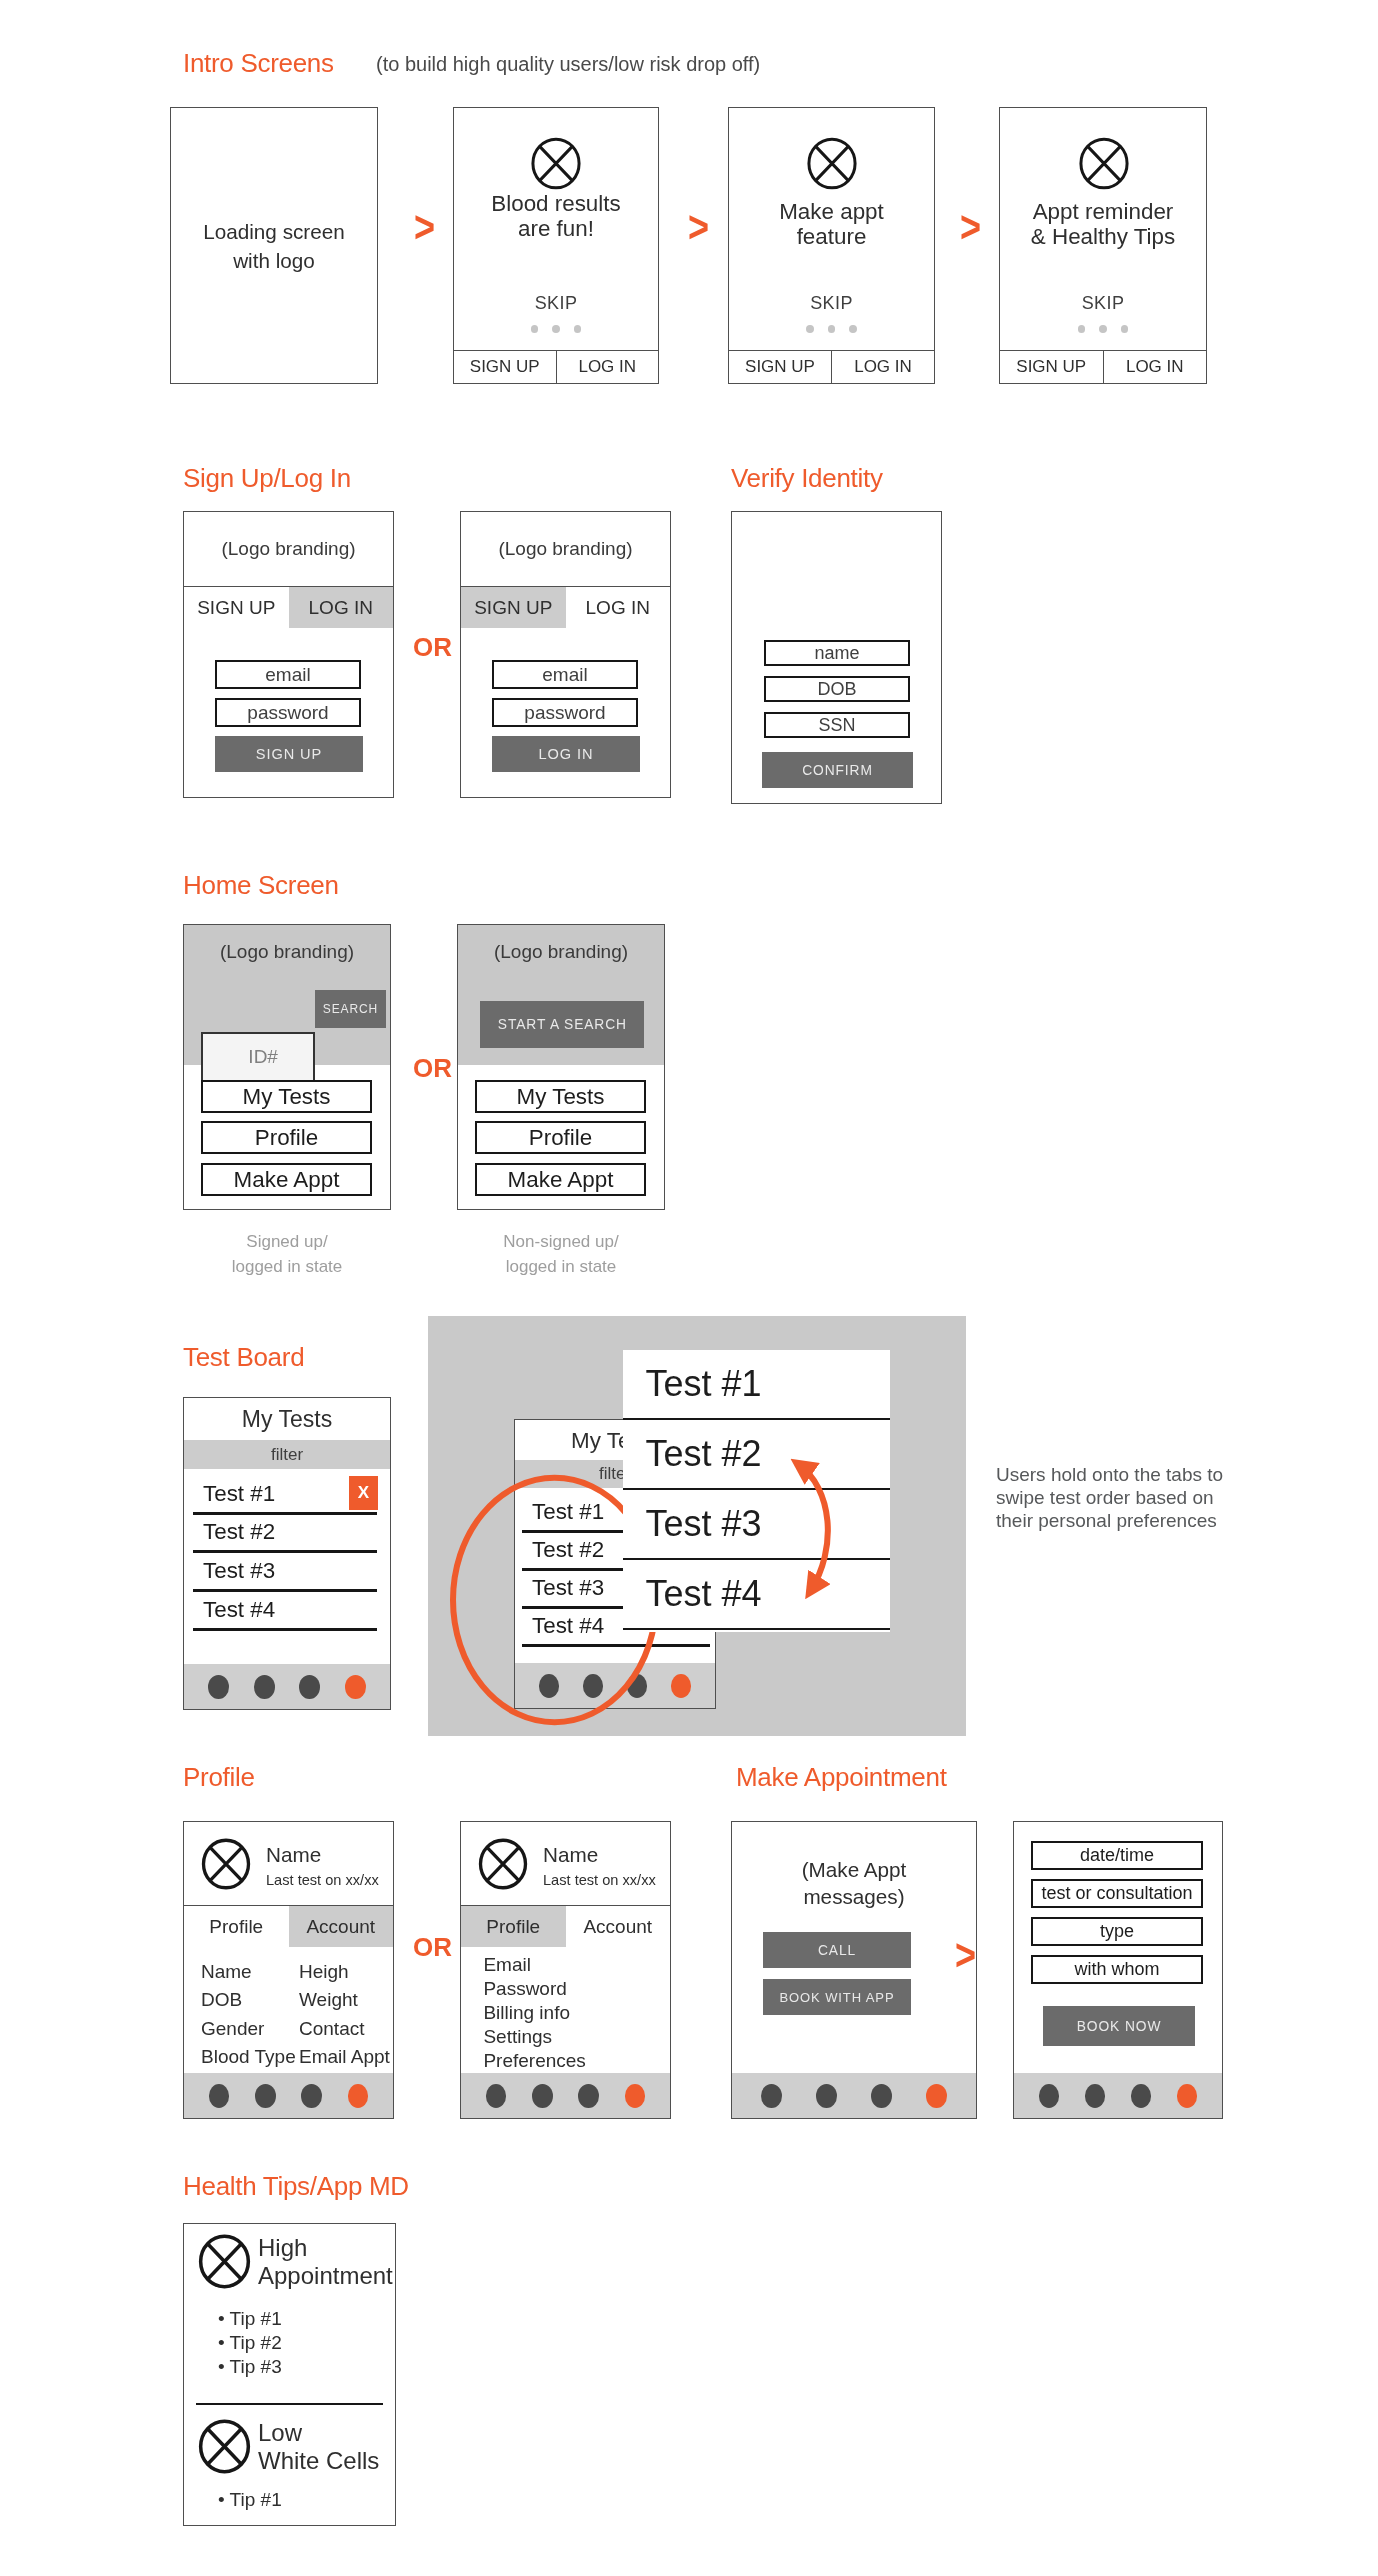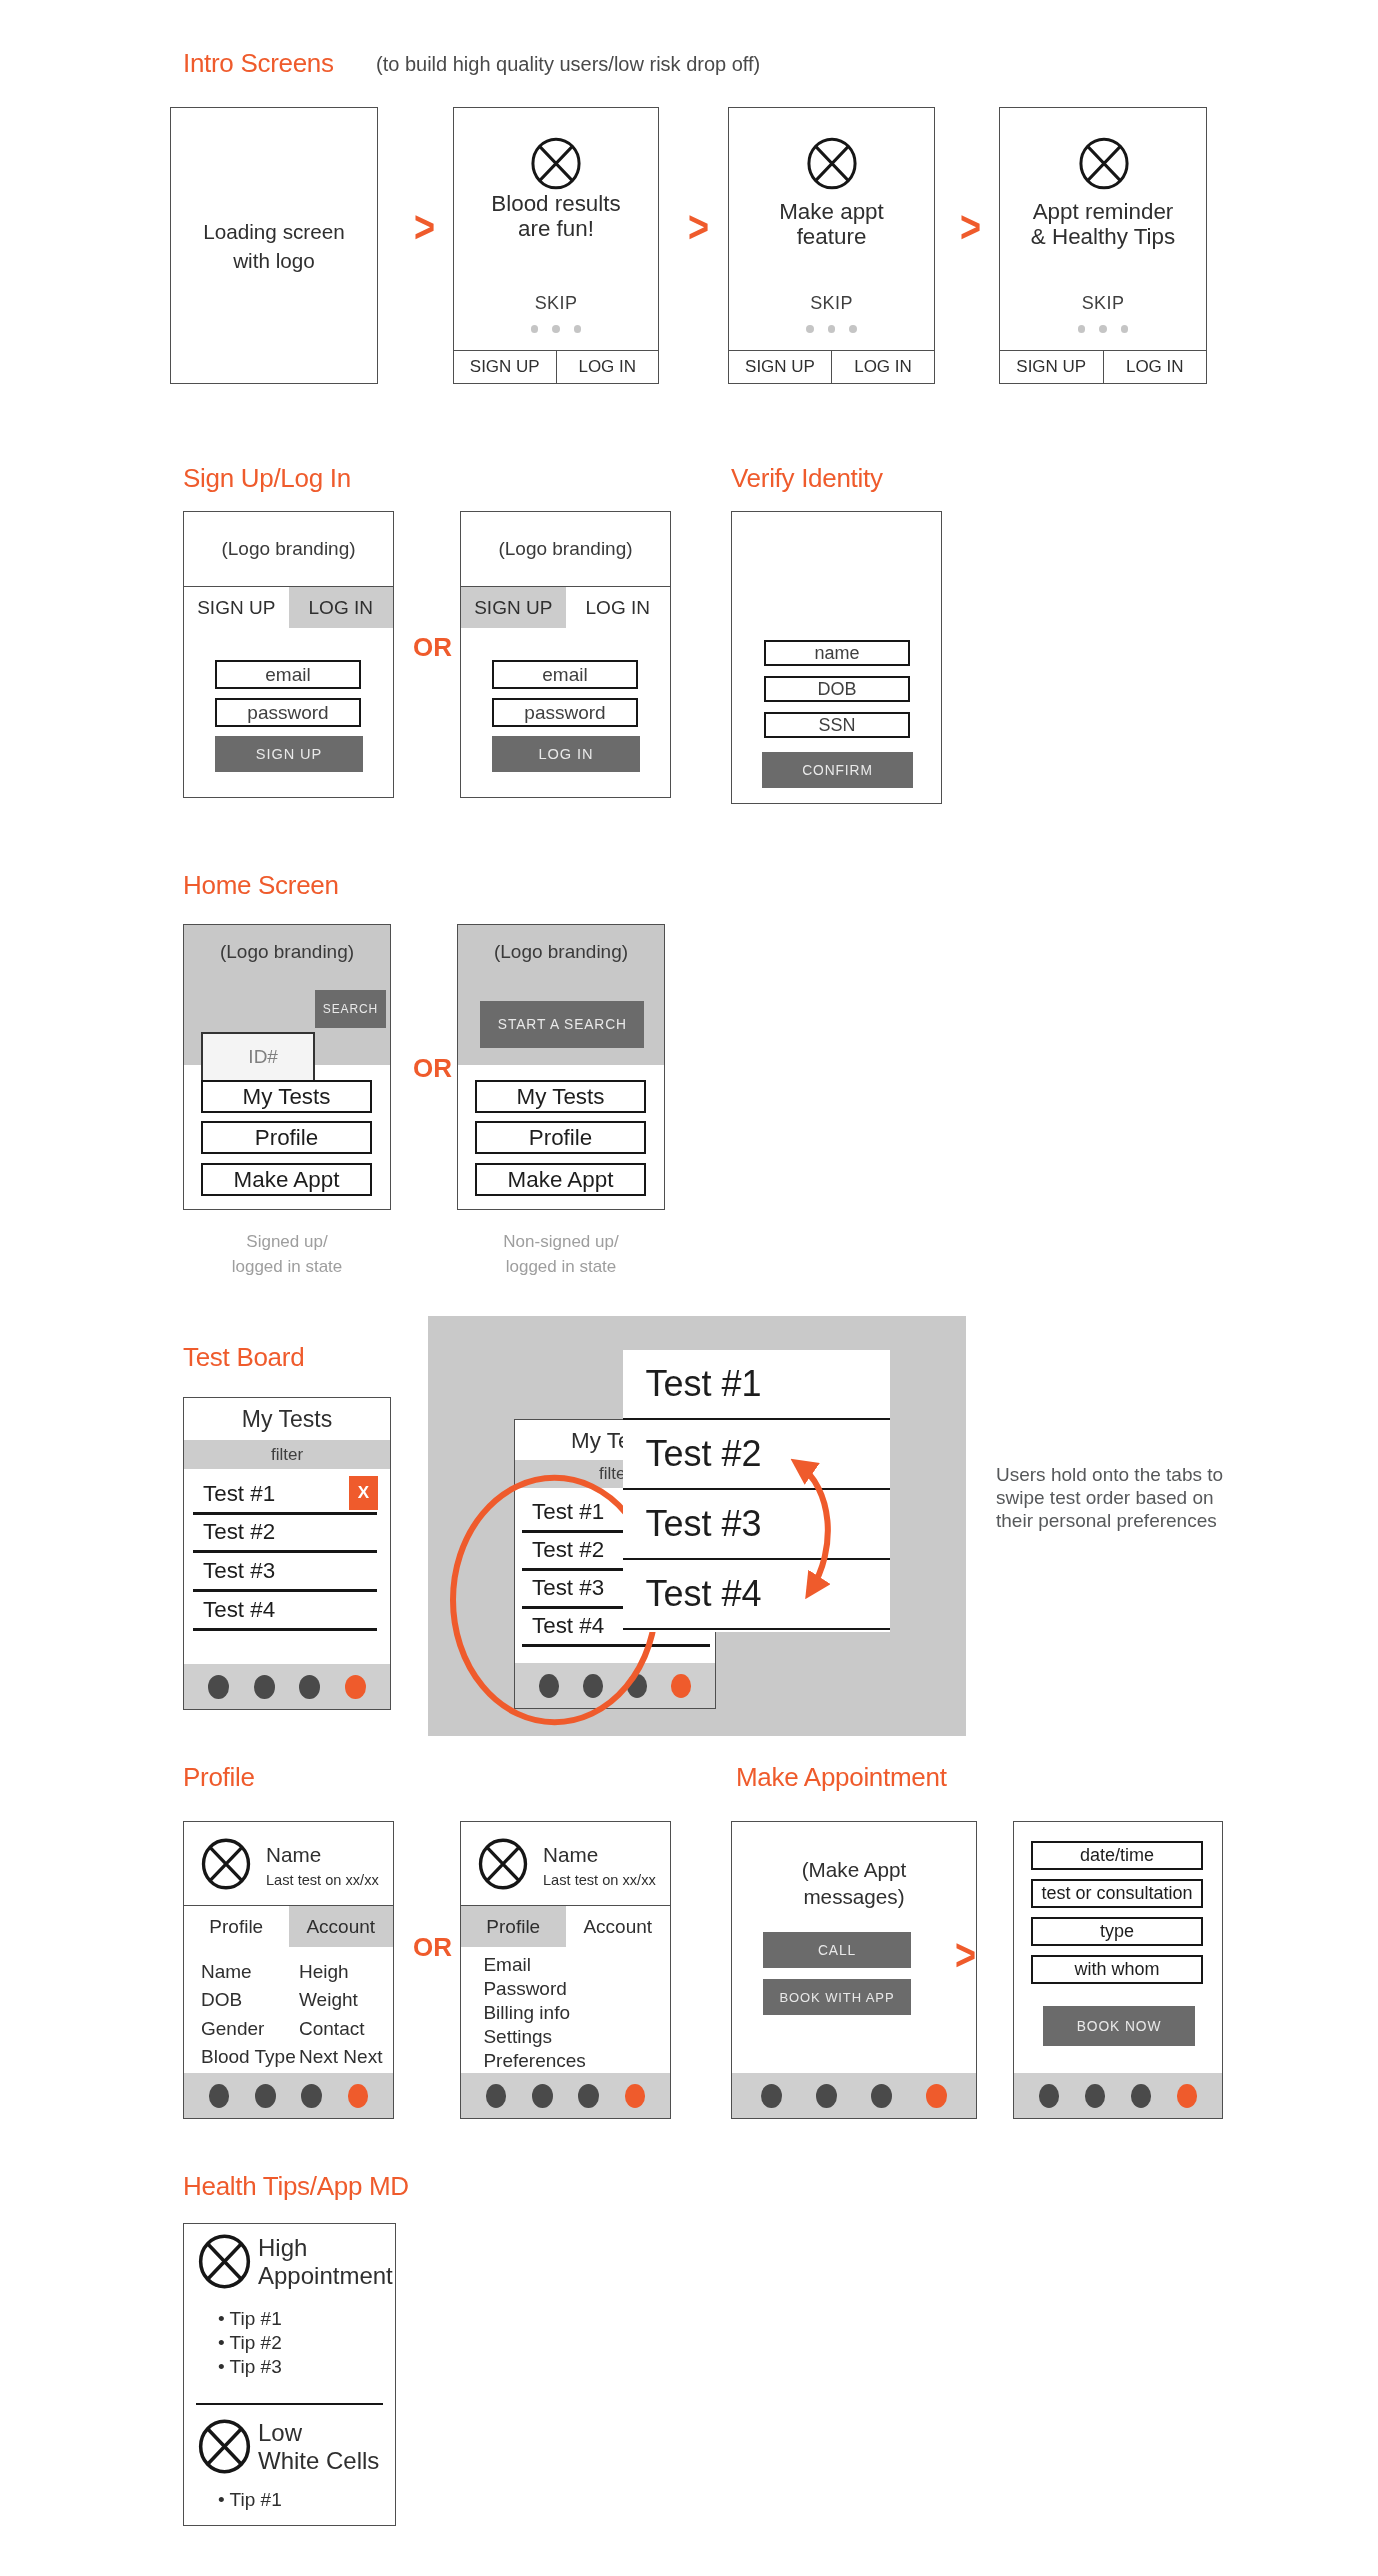--- a/index.html
+++ b/index.html
@@ -261,21 +261,21 @@
     <div class="abs" style="left:17px;top:136px;font-size:19px;line-height:28.4px;color:#2f2f2f">
       <div>Name</div>
       <div>DOB</div>
       <div>Gender</div>
       <div>Blood Type</div>
     </div>
     <div class="abs" style="left:115px;top:136px;font-size:19px;line-height:28.4px;color:#2f2f2f">
       <div>Heigh</div>
       <div>Weight</div>
       <div>Contact</div>
-      <div>Next Next</div>
+      <div>Email Appt</div>
     </div>
     <div class="dotbar">
       <span class="dot"></span>
         <span class="dot"></span>
         <span class="dot"></span>
         <span class="dot on"></span>
     </div>
   </div>
 
   <div class="or" style="left:413px;top:1932px">OR</div>

